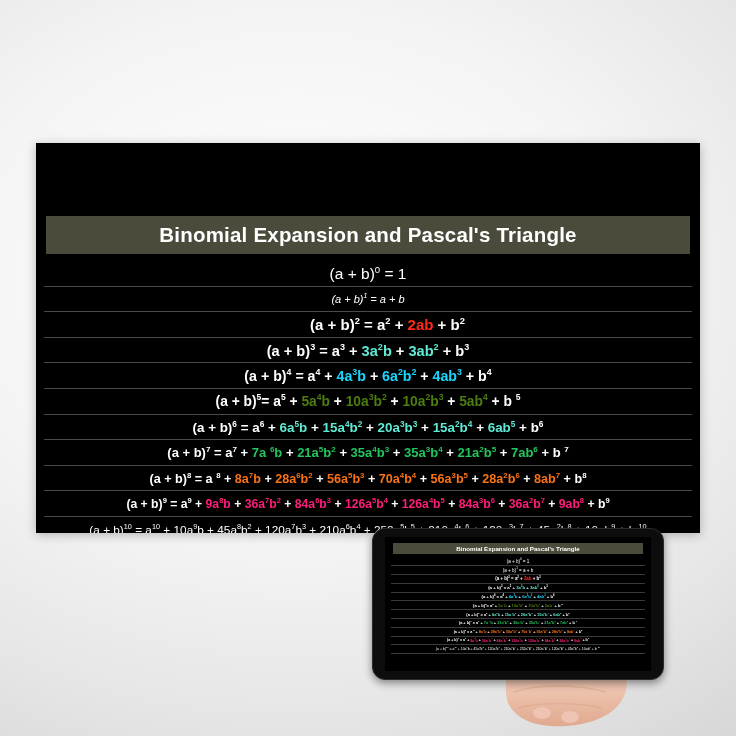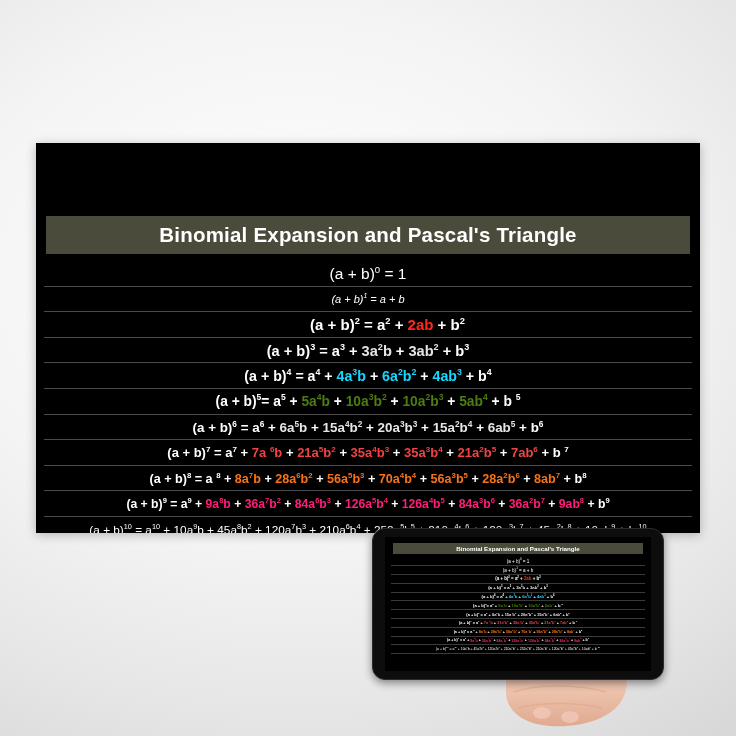--- a/index.html
+++ b/index.html
@@ -49,24 +49,24 @@
     content:"";
     position:absolute;left:8px;right:8px;bottom:0;
     height:1px;background:#4a4a4a;
   }
   .row .eq{ display:inline-block; }
   sup{font-size:.62em; vertical-align:super; line-height:0;}
 
   
   .c-w{color:#ffffff;}
   .c-red{color:#ff2a1a;}
-  .c-blue{color:#e5e5e5;}
+  .c-blue{color:#5eead4;}
   .c-green{color:#4d7c0f;}
   .c-cyan{color:#18d7ff;}
-  .c-yellow{color:#ef4444;}
+  .c-yellow{color:#22c55e;}
   .c-magenta{color:#f97316;}
   .c-pink{color:#ff1e7a;margin-top:14px;}
 
   
   #phone{
     position:absolute;
     left:372px; top:528px;
     width:290px; height:150px;
     background:#0d0d0d;
     border-radius:13px;

